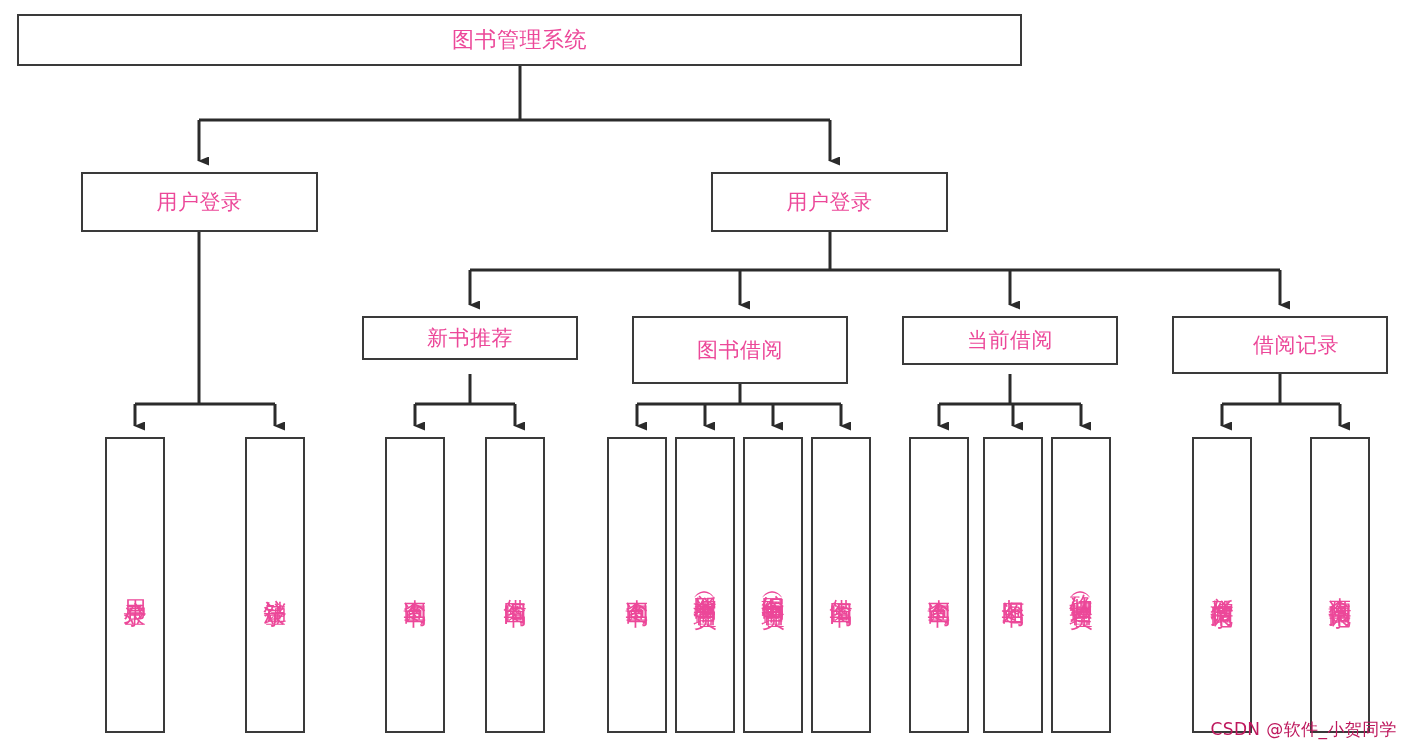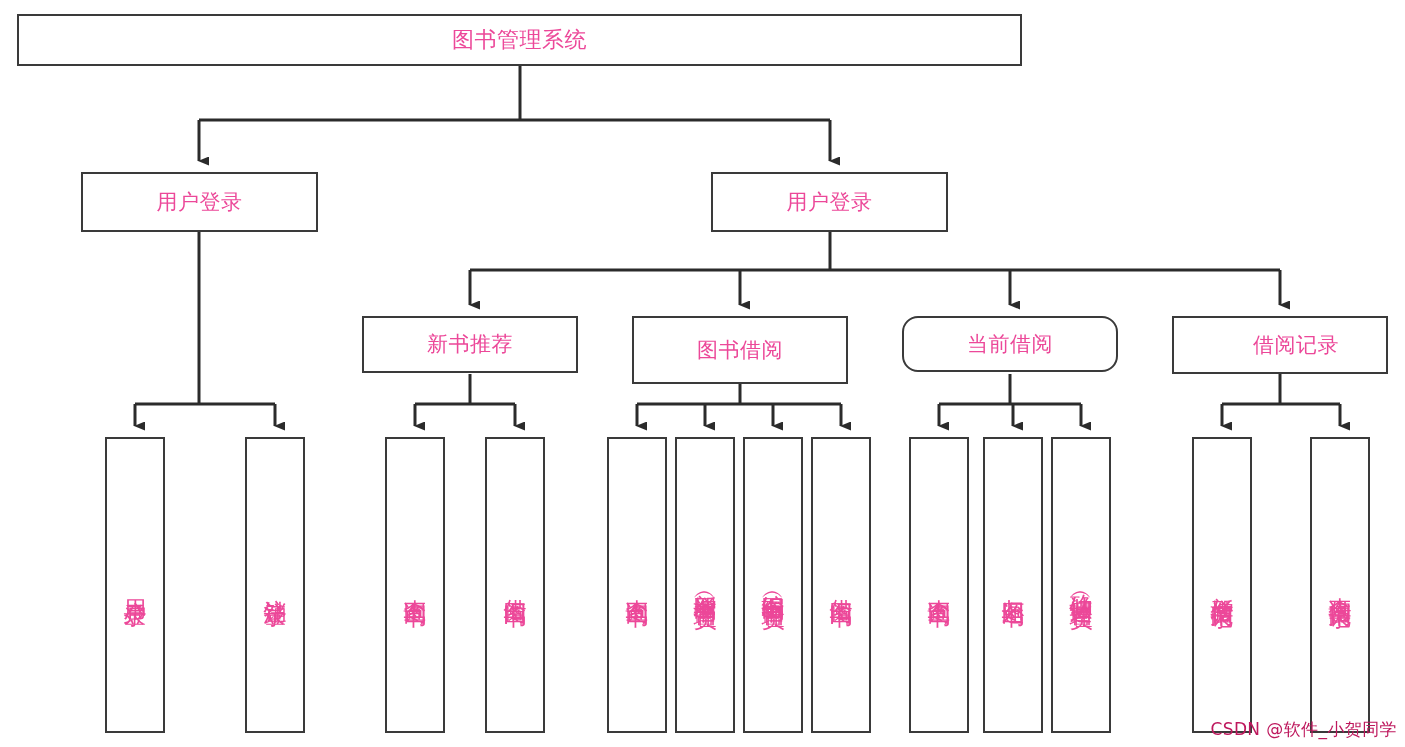--- a/index.html
+++ b/index.html
@@ -125,27 +125,27 @@
     <span class="node-label">图书管理系统</span>
   </div>
 
   <div id="node-layer">
       <div class="node-box horizontal" style="left: 81px; top: 172px; width: 237px; height: 60px;">
         <span class="node-label">用户登录</span>
       </div>
       <div class="node-box horizontal" style="left: 711px; top: 172px; width: 237px; height: 60px;">
         <span class="node-label">用户登录</span>
       </div>
-      <div class="node-box horizontal" style="left: 362px; top: 316px; width: 216px; height: 57px;">
+      <div class="node-box horizontal" style="left: 362px; top: 316px; width: 216px; height: 44px;">
         <span class="node-label">新书推荐</span>
       </div>
       <div class="node-box horizontal" style="left: 632px; top: 316px; width: 216px; height: 68px;">
         <span class="node-label">图书借阅</span>
       </div>
-      <div class="node-box horizontal" style="left: 902px; top: 316px; width: 216px; height: 56px; border-radius: 16px;">
+      <div class="node-box horizontal" style="left: 902px; top: 316px; width: 216px; height: 49px;">
         <span class="node-label">当前借阅</span>
       </div>
       <div class="node-box horizontal" style="left: 1172px; top: 316px; width: 216px; height: 58px; padding-left: 32px;">
         <span class="node-label">借阅记录</span>
       </div>
       <div class="node-box vertical" style="left: 105px; top: 437px; width: 60px; height: 296px;">
         <span class="node-label">用户登录</span>
       </div>
       <div class="node-box vertical" style="left: 245px; top: 437px; width: 60px; height: 296px;">
         <span class="node-label">注销登录</span>

